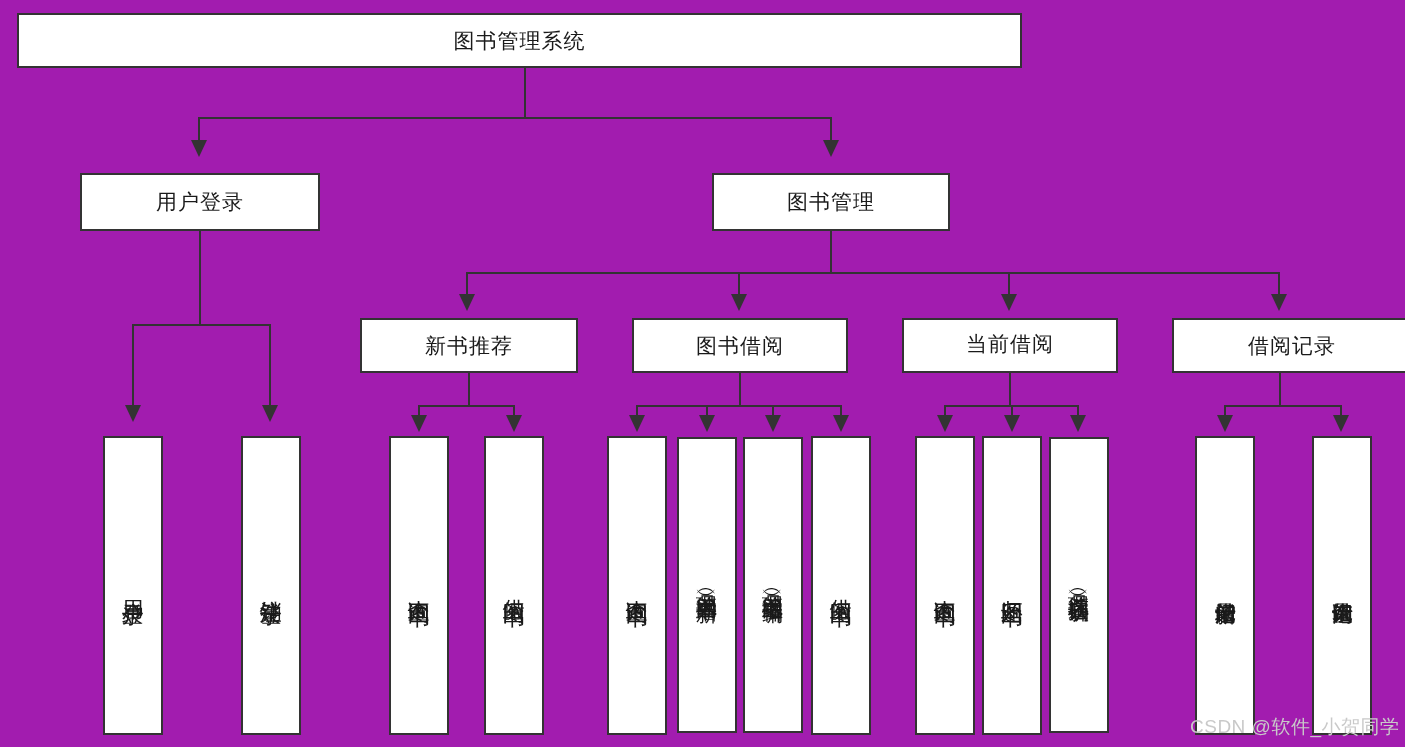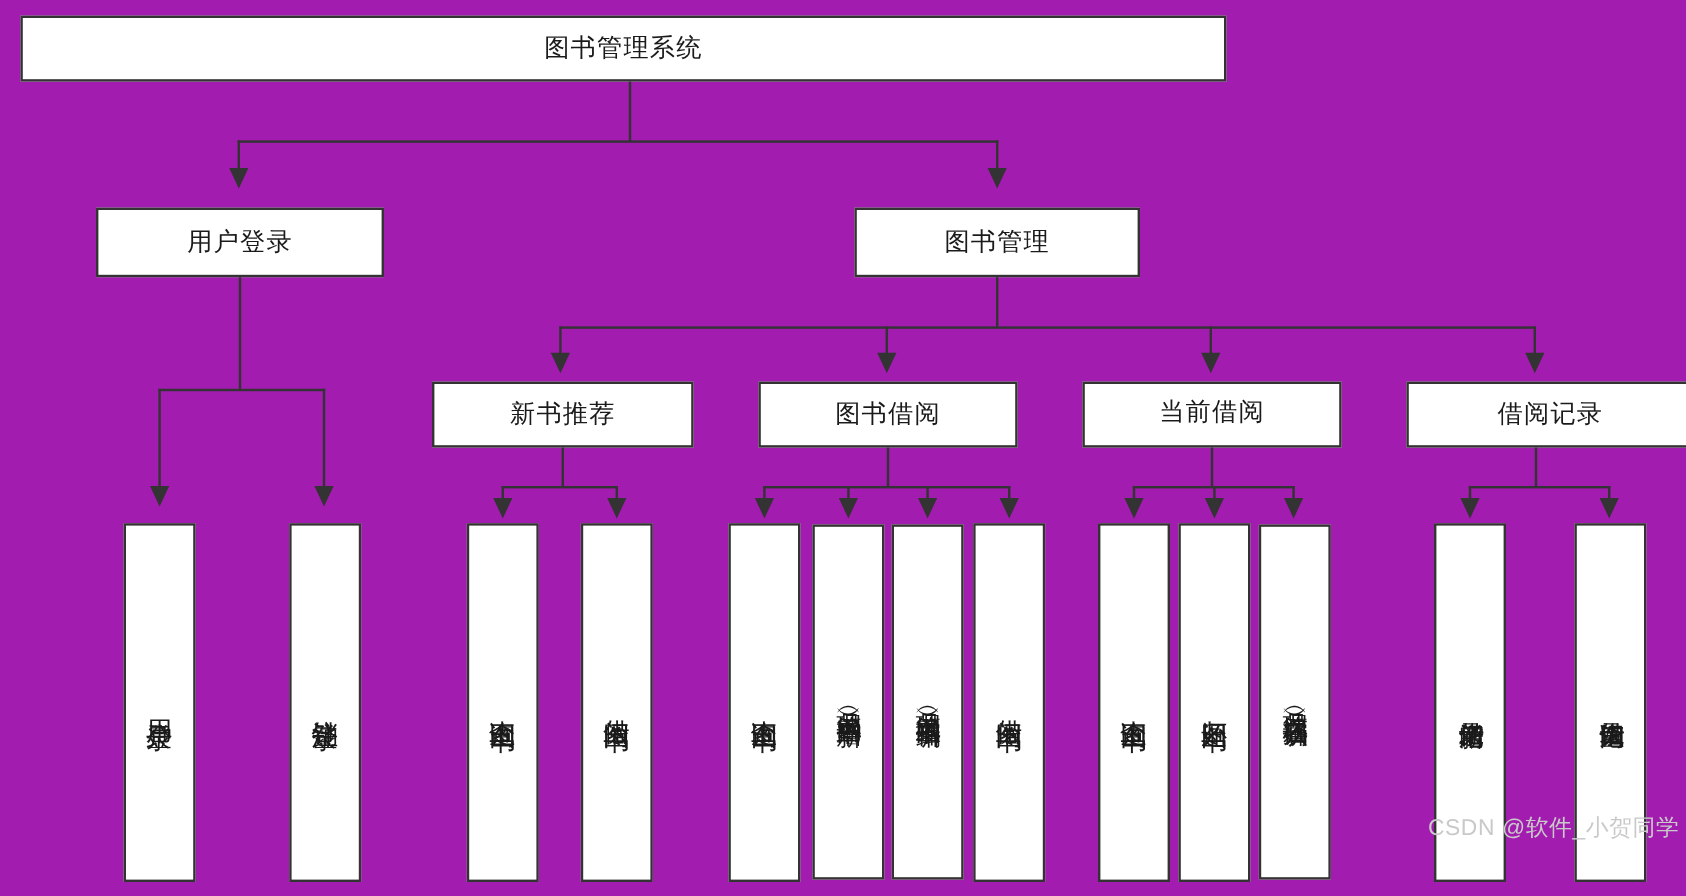--- a/index.html
+++ b/index.html
@@ -209,15 +209,15 @@
     <span class="label">确认归还（管理员）</span>
   </div>
 
   <div class="node v tight" style="left:1195px; top:436px; width:60px; height:299px;">
     <span class="label">新增借阅记录</span>
   </div>
   <div class="node v tight" style="left:1312px; top:436px; width:60px; height:299px;">
     <span class="label">查询借阅记录</span>
   </div>
 
-  <div id="watermark" style="left:1190px; top:677px;text-align:center;">CSDN @软件_小贺同学</div>
+  <div id="watermark" style="left:1190px; top:714px;text-align:center;">CSDN @软件_小贺同学</div>
 
 </div>
 
 </body></html>

